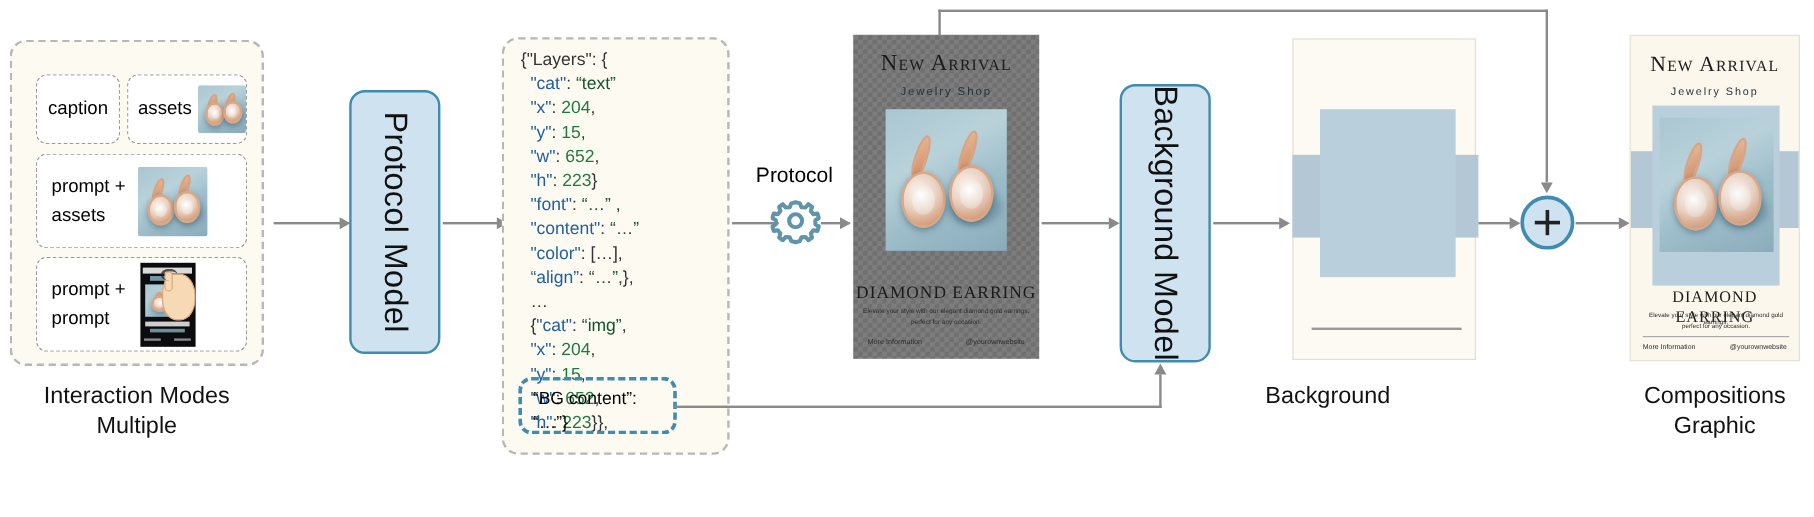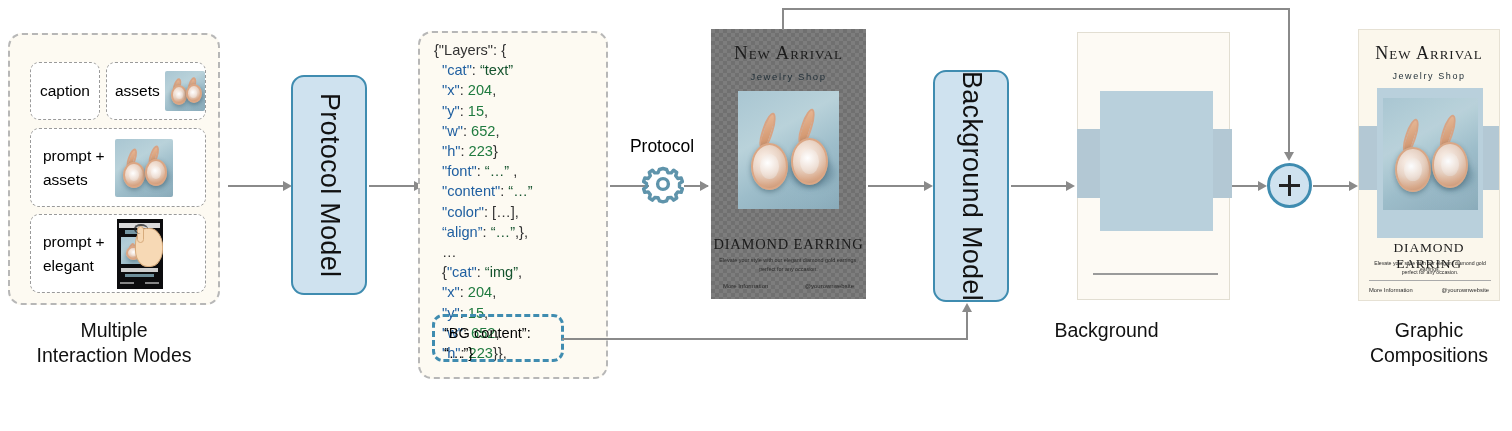--- a/index.html
+++ b/index.html
@@ -188,21 +188,21 @@
     <div class="ear" style="left:52%;top:12%;width:32%;height:70%;">
       <div class="hook"></div>
         <div class="disc" style="height:56%;"></div>
     </div>
   </div>
 </div>
 
 <div class="abs innerbox" style="left:30px;top:214px;width:176px;height:79px;padding-left:12px;">
   <div style="font-size:15.5px;line-height:24px;">
     <div>prompt +</div>
-    <div>elegant</div>
+    <div>prompt</div>
   </div>
   <div class="thumbdark" style="width:46px;height:70px;margin-left:12px;">
     <div style="position:absolute;left:6%;top:6%;width:88%;height:8%;background:#fff;opacity:.85;"></div>
     <div style="position:absolute;left:18%;top:17%;width:64%;height:5%;background:#8fb9c9;opacity:.8;"></div>
     <div class="earphoto" style="position:absolute;left:10%;top:27%;width:80%;height:38%;">
       <div class="ear" style="left:14%;top:20%;width:30%;height:64%;">
         <div class="hook"></div>
           <div class="disc" style="height:56%;"></div>
         </div>
       <div class="ear" style="left:52%;top:16%;width:30%;height:64%;">
@@ -215,22 +215,22 @@
     <div style="position:absolute;left:8%;top:90%;width:30%;height:3%;background:#bbb;opacity:.7;"></div>
     <div style="position:absolute;left:62%;top:90%;width:30%;height:3%;background:#bbb;opacity:.7;"></div>
 
     <div class="hand" style="left:40%;top:14%;width:56%;height:52%;"></div>
     <div style="position:absolute;left:44%;top:10%;width:12%;height:22%;border-radius:6px;background:#f7d9b5;border:1.4px solid #d7ab7c;"></div>
     <div style="position:absolute;left:38%;top:8%;width:26%;height:12%;border-top:2px solid #222;border-left:2px solid #222;border-radius:50%;opacity:.75;"></div>
   </div>
 </div>
 
 <div class="abs caption" style="left:8px;top:318px;width:212px;">
+  <div>Interaction Modes</div>
   <div>Multiple</div>
-  <div>Interaction Modes</div>
 </div>
 
 <div class="ln lnh" style="left:228px;top:185px;width:57px;"></div>
 <div class="arrowR" style="left:283px;top:180.5px;"></div>
 
 <div class="abs modelbox" style="left:291px;top:75px;width:76px;height:220px;">
   <span>Protocol Model</span>
 </div>
 
 <div class="ln lnh" style="left:369px;top:185px;width:52px;"></div>
@@ -347,15 +347,15 @@
 
   <div class="pfoot" style="position:absolute;left:0;top:210px;width:100%;font-size:13.5px;color:#1b1b1b;">DIAMOND EARRING</div>
   <div class="pbody" style="position:absolute;left:6px;top:230px;width:130px;font-size:5.2px;color:#2b2b2b;">Elevate your style with our elegant diamond gold earrings,</div>
   <div class="pbody" style="position:absolute;left:6px;top:239px;width:130px;font-size:5.2px;color:#2b2b2b;">perfect for any occasion.</div>
   <div style="position:absolute;left:10px;top:250px;width:122px;height:1px;background:#aaa;"></div>
   <div style="position:absolute;left:10px;top:257px;font-size:5.8px;color:#2b2b2b;">More Information</div>
   <div style="position:absolute;right:10px;top:257px;font-size:5.8px;color:#2b2b2b;">@yourownwebsite</div>
 </div>
 
 <div class="abs caption" style="left:1358px;top:318px;width:142px;">
+  <div>Compositions</div>
   <div>Graphic</div>
-  <div>Compositions</div>
 </div>
 
 </body></html>

